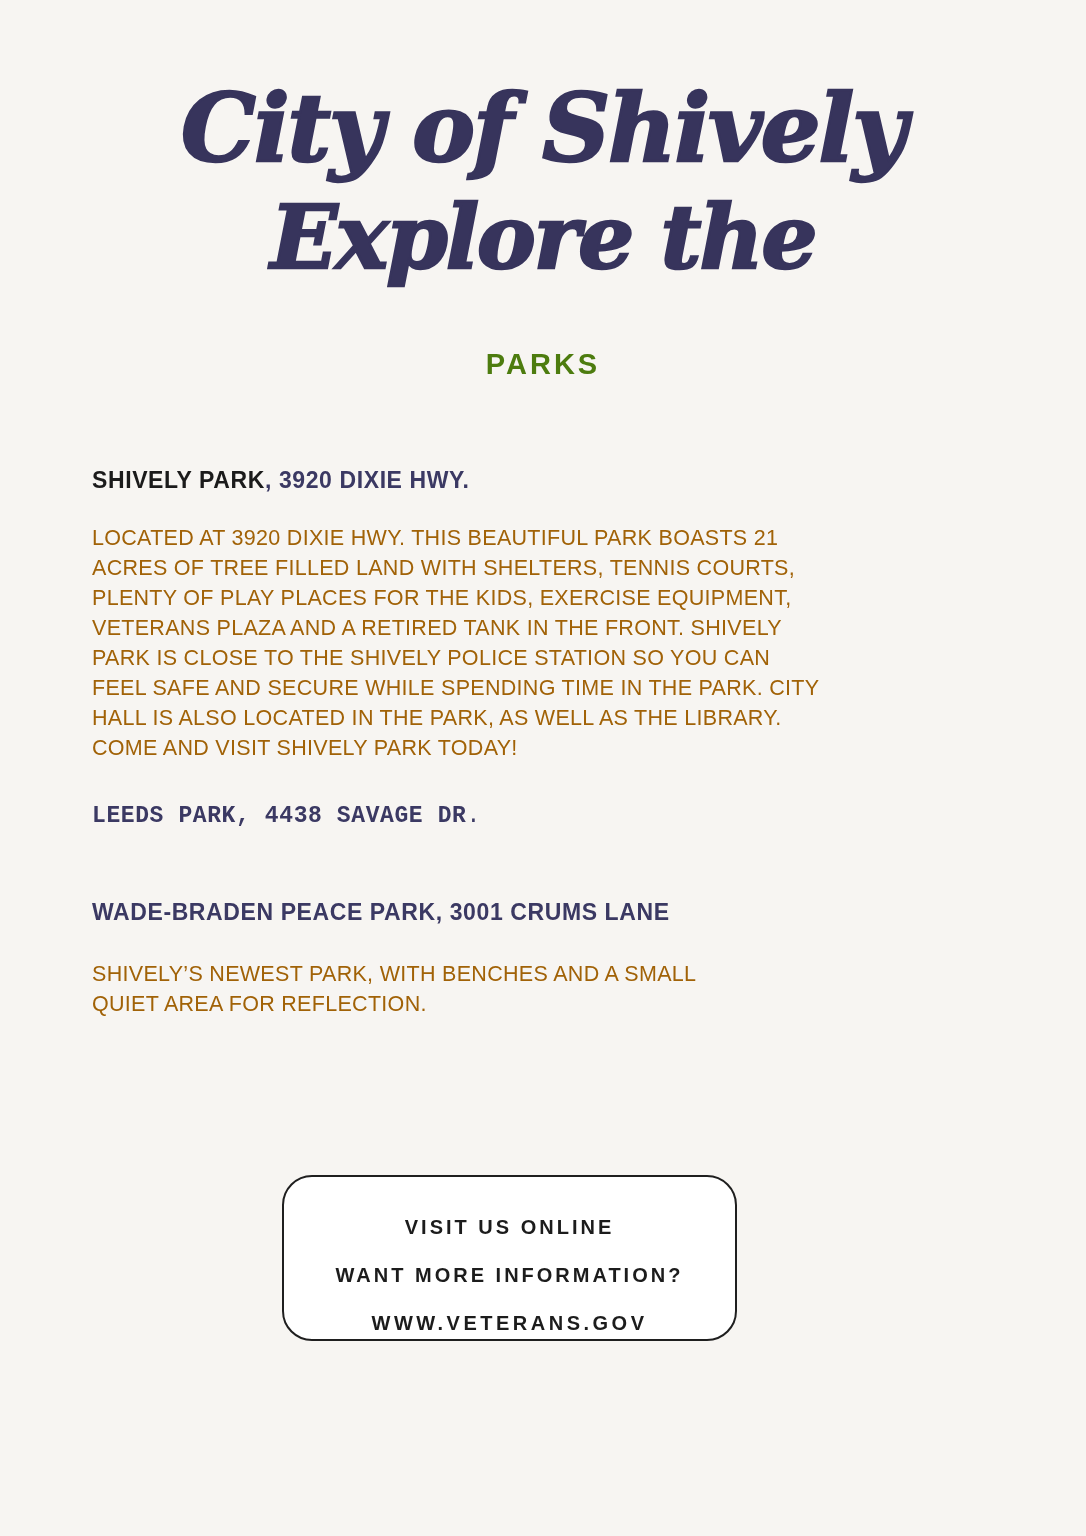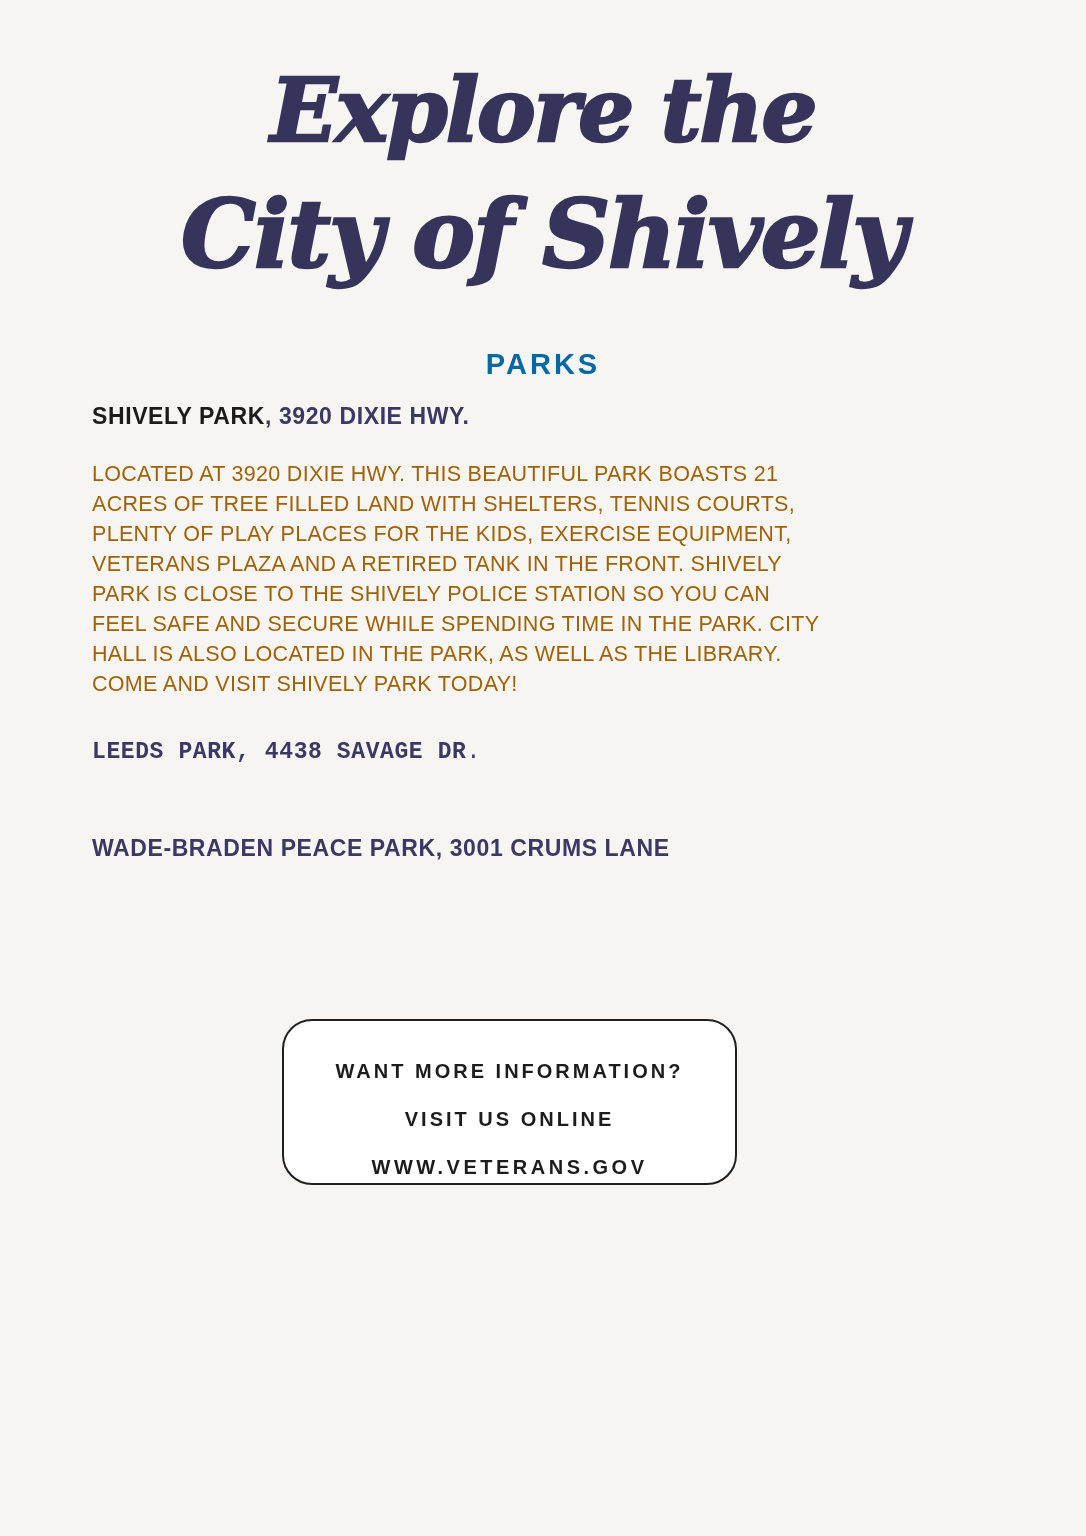--- a/index.html
+++ b/index.html
@@ -32,37 +32,37 @@
   .title-line-1 { font-size: 88px; }
   .title-line-2 { font-size: 94px; margin-top: 14px; }
 
   
   .parks-heading {
     margin: 58px 0 0 0;
     text-align: center;
     font-size: 29px;
     font-weight: 800;
     letter-spacing: 3px;
-    color: #0369a1;
+    color: #4d7c0f;
   }
 
   
   .content {
     padding-left: 92px;
     padding-right: 70px;
   }
   .park-heading {
     margin: 0;
     font-size: 23px;
     font-weight: 700;
     letter-spacing: 0.6px;
     color: #3b3963;
     line-height: 30px;
   }
-  .park-0 .park-heading-block { margin-top: 20px; }
+  .park-0 .park-heading-block { margin-top: 84px; }
   .park-1 .park-heading-block { margin-top: 38px; font-family: Liberation Mono, monospace; }
   .park-2 .park-heading-block { margin-top: 66px; }
   .park-0 .park-name { color: #1b1b1b; }
   .park-suffix-regular { font-weight: 400; }
   .park-desc {
     margin: 28px 0 0 0;
     font-size: 21.5px;
     line-height: 30px;
     letter-spacing: 0.3px;
     color: #a16207;
@@ -90,22 +90,22 @@
     line-height: 48px;
   }
   .info-url { letter-spacing: 3.5px; }
 </style>
 </head>
 <body>
 
 <div class="page">
 
   <header class="title-block">
+    <div class="script-title title-line-2">City of Shively</div>
     <div class="script-title title-line-1">Explore the</div>
-    <div class="script-title title-line-2">City of Shively</div>
   </header>
 
   <h1 class="parks-heading">PARKS</h1>
 
   <main class="content">
 
     <section class="park park-0">
       <div class="park-heading-block">
         <h2 class="park-heading"><span class="park-name">SHIVELY PARK</span><span class="park-suffix">, 3920 DIXIE HWY.</span></h2>
       </div>
@@ -122,23 +122,25 @@
     <section class="park park-1">
       <div class="park-heading-block">
         <h2 class="park-heading"><span class="park-name">LEEDS PARK, 4438 SAVAGE DR</span><span class="park-suffix park-suffix-regular">.</span></h2>
       </div>
     </section>
 
     <section class="park park-2">
       <div class="park-heading-block">
         <h2 class="park-heading"><span class="park-name">WADE-BRADEN PEACE PARK, 3001 CRUMS LANE</span></h2>
       </div>
+      <p class="park-desc">SHIVELY’S NEWEST PARK, WITH BENCHES AND A SMALL
+QUIET AREA FOR REFLECTION.</p>
     </section>
 
   </main>
 
   <div class="info-box">
+    <div class="info-line">VISIT US ONLINE</div>
     <div class="info-line">WANT MORE INFORMATION?</div>
-    <div class="info-line">VISIT US ONLINE</div>
     <div class="info-line info-url">WWW.VETERANS.GOV</div>
   </div>
 
 </div>
 
 </body></html>

